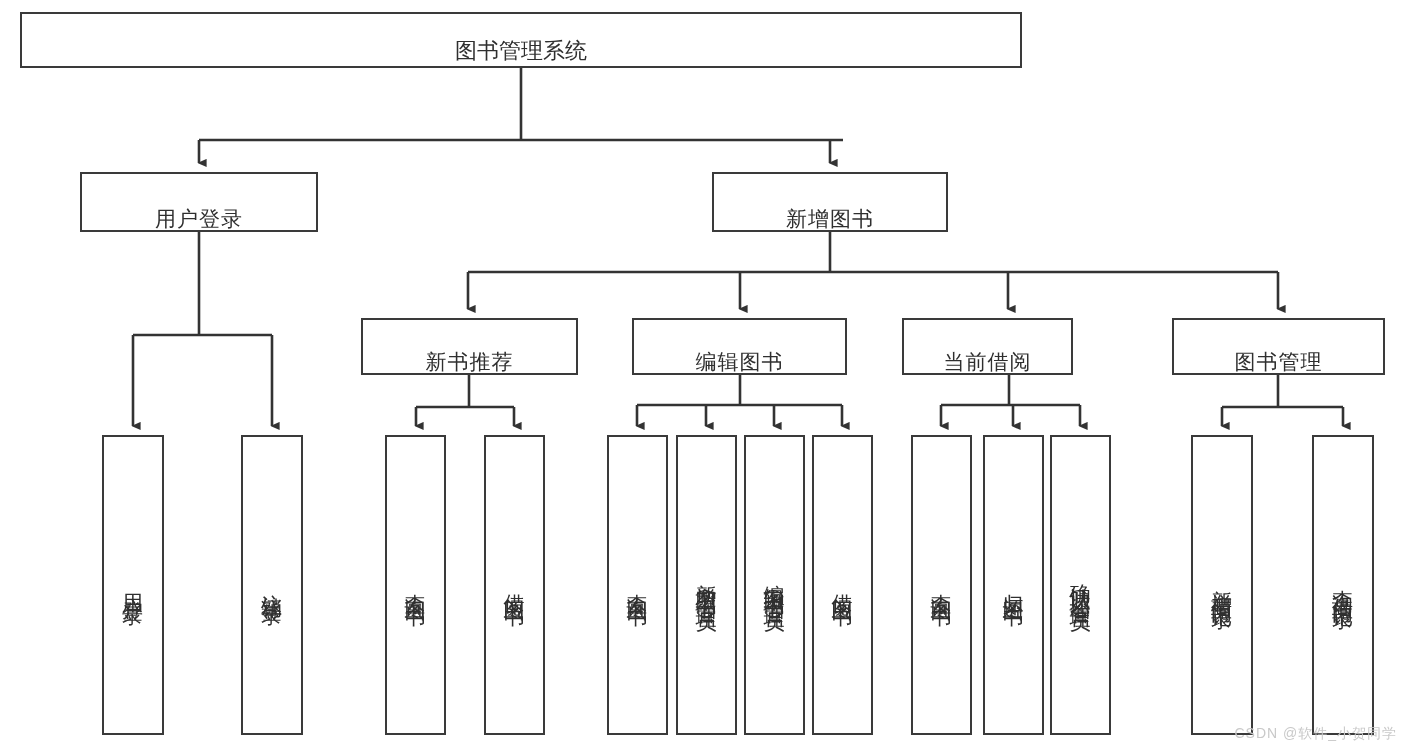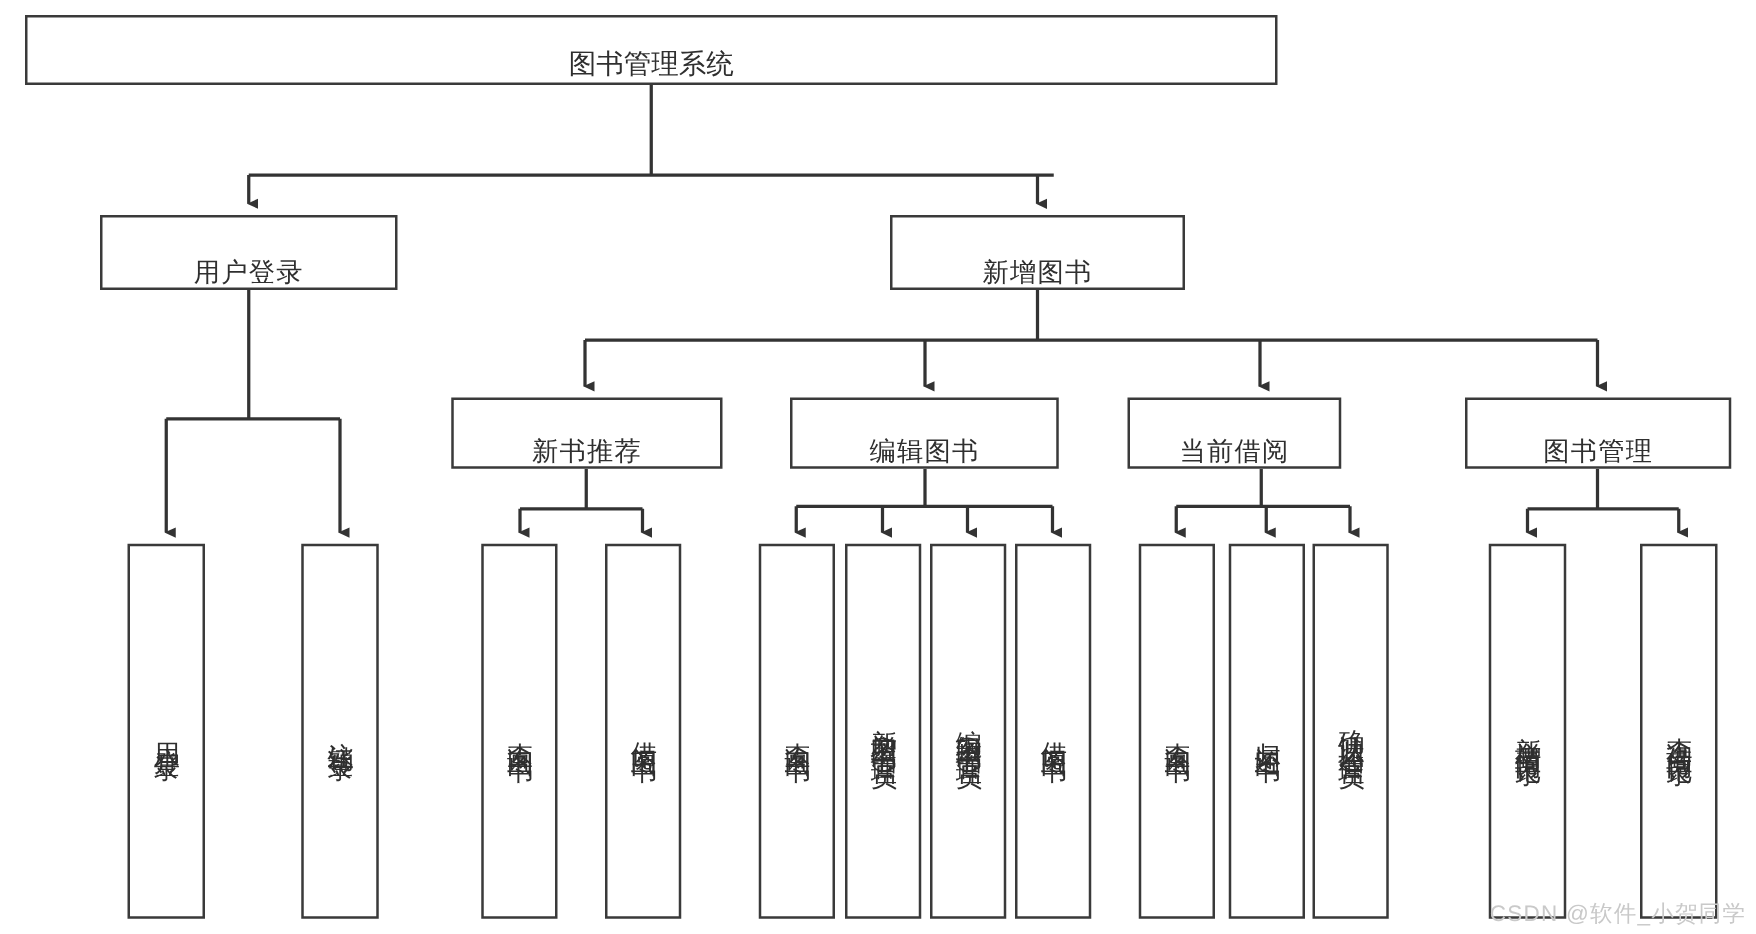--- a/index.html
+++ b/index.html
@@ -52,21 +52,21 @@
     display:block;
   }
   .htext{
     white-space:nowrap;
     display:block;
   }
   .watermark{
     position:absolute;
     right:8px;
     bottom:4px;
-    font-size:18px;
+    font-size:14px;
     color:#c9c9c9;
     letter-spacing:1px;
     white-space:nowrap;
     user-select:none;
   }
 </style>
 </head>
 <body>
 
 <div id="canvas">

